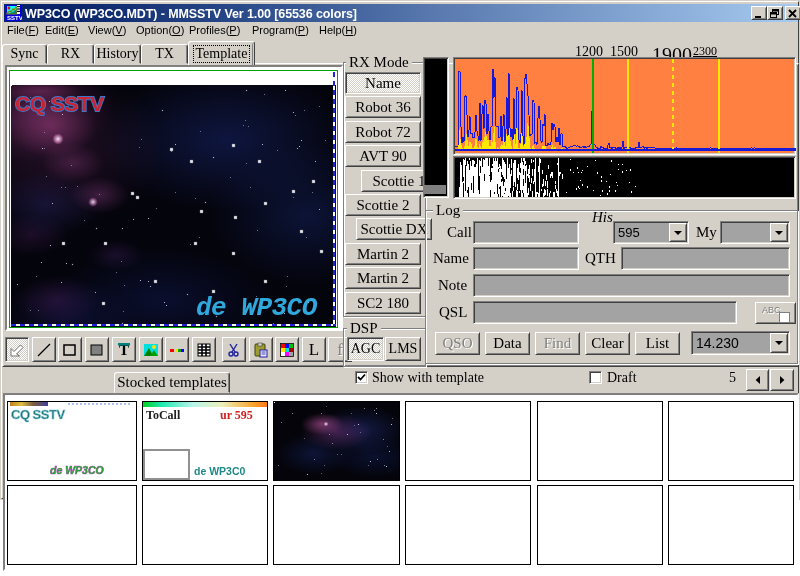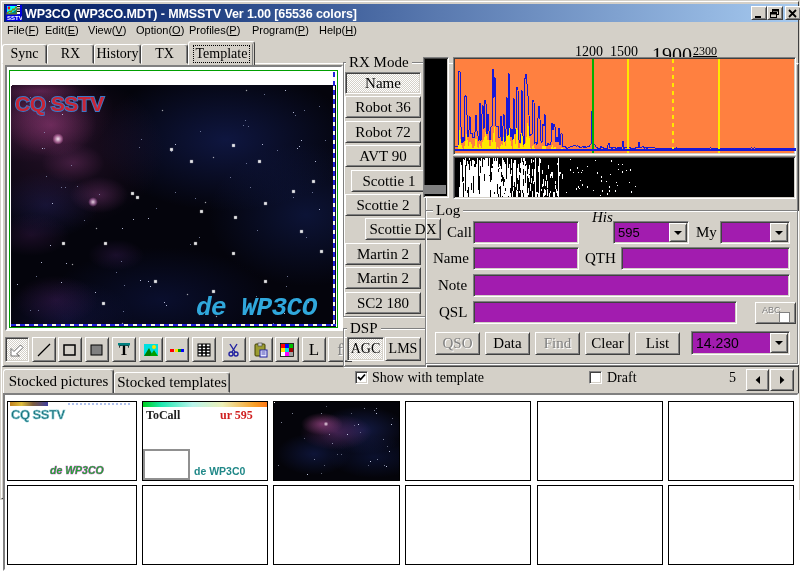--- a/index.html
+++ b/index.html
@@ -8,21 +8,21 @@
 #win:before{content:"";position:absolute;left:0;top:0;right:0;bottom:0;
  border:1px solid;border-color:#fff #404040 #404040 #fff;pointer-events:none;}
 .sans{font-family:"Liberation Sans",sans-serif;}
 .abs{position:absolute;}
 .btn{position:absolute;background:#d4d0c8;border:1px solid;border-color:#fff #404040 #404040 #fff;
  box-shadow:inset 1px 1px 0 #d4d0c8,inset -1px -1px 0 #808080;
  display:flex;align-items:center;justify-content:center;box-sizing:border-box;}
 .pressed{border-color:#808080 #fff #fff #808080;
  box-shadow:inset 1px 1px 0 #404040,inset -1px -1px 0 #d4d0c8;
  background:repeating-conic-gradient(#fff 0 25%,#d4d0c8 0 50%) 0 0/2px 2px;}
-.sunk{position:absolute;background:#a21caf;border:1px solid;border-color:#808080 #fff #fff #808080;
+.sunk{position:absolute;background:#a3a3a3;border:1px solid;border-color:#808080 #fff #fff #808080;
  box-shadow:inset 1px 1px 0 #404040,inset -1px -1px 0 #d4d0c8;box-sizing:border-box;}
 .group{position:absolute;border:1px solid #808080;box-shadow:inset 1px 1px 0 #fff,1px 1px 0 #fff;}
 .glabel{position:absolute;background:#d4d0c8;padding:0 3px;line-height:14px;}
 .tab{position:absolute;background:#d4d0c8;border:1px solid;border-color:#fff #404040 #d4d0c8 #fff;
  border-radius:3px 3px 0 0;box-shadow:inset -1px 0 0 #808080;
  display:flex;align-items:center;justify-content:center;box-sizing:border-box;font-size:14px;}
 .gray{color:#808080;text-shadow:1px 1px 0 #fff;}
 .cbox{position:absolute;width:13px;height:13px;background:#fff;border:1px solid;
  border-color:#808080 #fff #fff #808080;box-shadow:inset 1px 1px 0 #404040,inset -1px -1px 0 #d4d0c8;
  box-sizing:border-box;}
@@ -213,23 +213,23 @@
       </div>
 </div>
 
 <div class="group" style="left:342px;top:61px;width:81px;height:253px;"></div>
 <div class="glabel" style="left:345px;top:54px;">RX Mode</div>
 <div id="rxbtns">
 <div class="btn pressed" style="left:344px;top:71px;width:76px;height:22px;">Name</div>
 <div class="btn" style="left:344px;top:95px;width:76px;height:22px;">Robot 36</div>
 <div class="btn" style="left:344px;top:120px;width:76px;height:22px;">Robot 72</div>
 <div class="btn" style="left:344px;top:144px;width:76px;height:22px;">AVT 90</div>
-<div class="btn" style="left:350px;top:169px;width:76px;height:22px;">Scottie 1</div>
+<div class="btn" style="left:360px;top:169px;width:76px;height:22px;">Scottie 1</div>
 <div class="btn" style="left:344px;top:193px;width:76px;height:22px;">Scottie 2</div>
-<div class="btn" style="left:364px;top:217px;width:76px;height:22px;">Scottie DX</div>
+<div class="btn" style="left:355px;top:217px;width:76px;height:22px;">Scottie DX</div>
 <div class="btn" style="left:344px;top:242px;width:76px;height:22px;">Martin 2</div>
 <div class="btn" style="left:344px;top:266px;width:76px;height:22px;">Martin 2</div>
 <div class="btn" style="left:344px;top:291px;width:76px;height:22px;">SC2 180</div>
 </div>
 
 <div class="group" style="left:342px;top:327px;width:81px;height:37px;"></div>
 <div class="glabel" style="left:346px;top:320px;">DSP</div>
 <div class="btn pressed" style="left:346px;top:336px;width:37px;height:24px;font-size:14px;">AGC</div>
 <div class="btn" style="left:384px;top:336px;width:36px;height:24px;font-size:14px;">LMS</div>
 
@@ -679,21 +679,20 @@
 <div class="btn gray" style="left:534px;top:331px;width:45px;height:23px;">Find</div>
 <div class="btn" style="left:584px;top:331px;width:45px;height:23px;">Clear</div>
 <div class="btn" style="left:634px;top:331px;width:45px;height:23px;">List</div>
 <div class="sunk" style="left:690px;top:330px;width:99px;height:24px;">
   <span class="sans abs" style="left:4px;top:3px;font-size:14px;">14.230</span>
       <div class="combobtn">
         <div class="arr"></div>
       </div>
     </div>
 
-<div class="tab" style="left:2px;top:368px;width:111px;height:24px;border-bottom:0;font-size:15px;">Stocked pictures</div>
 <div class="tab" style="left:113px;top:371px;width:116px;height:21px;font-size:15px;">Stocked templates</div>
 <div class="cbox" style="left:354px;top:370px;">
       <svg width="11" height="11" viewBox="0 0 11 11" style="position:absolute;left:0;top:0">
         <path d="M2 5 L4.5 7.5 L9 2.5" fill="none" stroke="#000" stroke-width="1.8"></path>
       </svg>
     </div>
 <div class="abs" style="left:371px;top:369px;font-size:14px;">Show with template</div>
 <div class="cbox" style="left:588px;top:370px;"></div>
 <div class="abs" style="left:606px;top:369px;font-size:14px;">Draft</div>
 <div class="abs" style="left:728px;top:369px;font-size:14px;">5</div>

